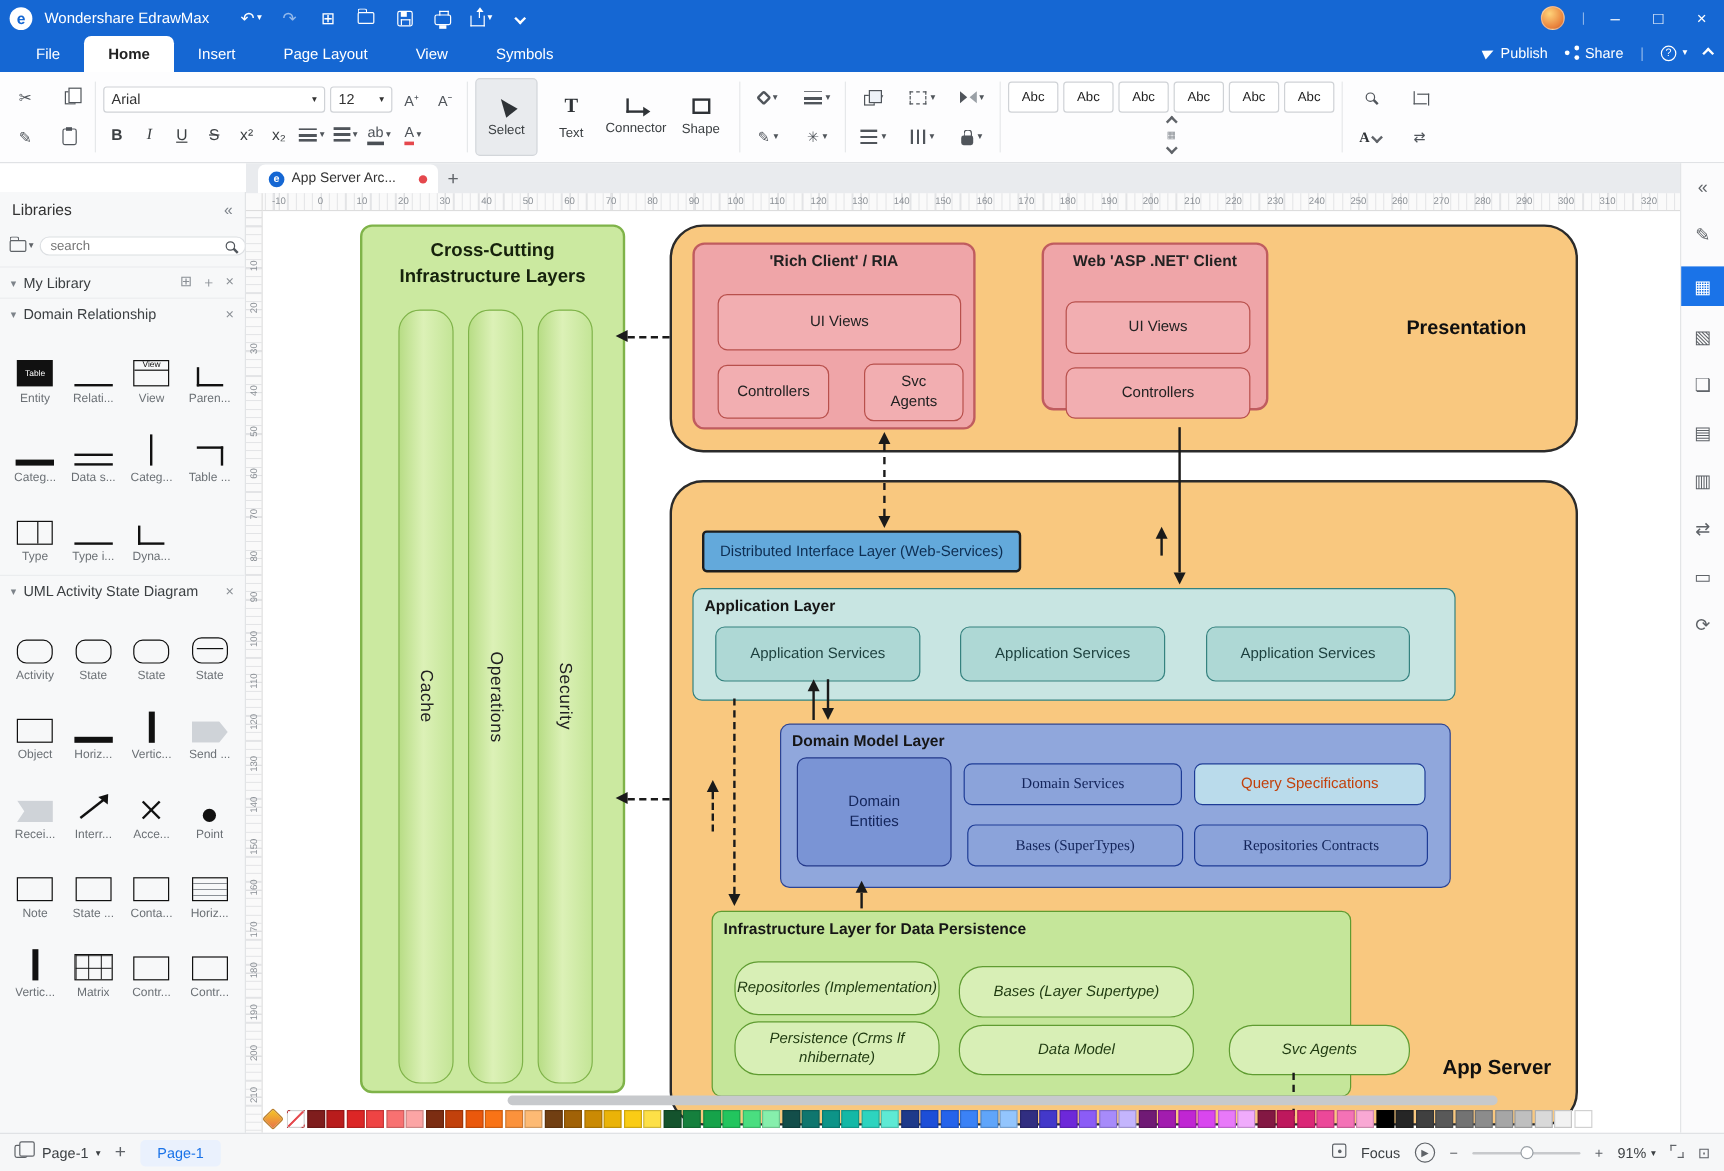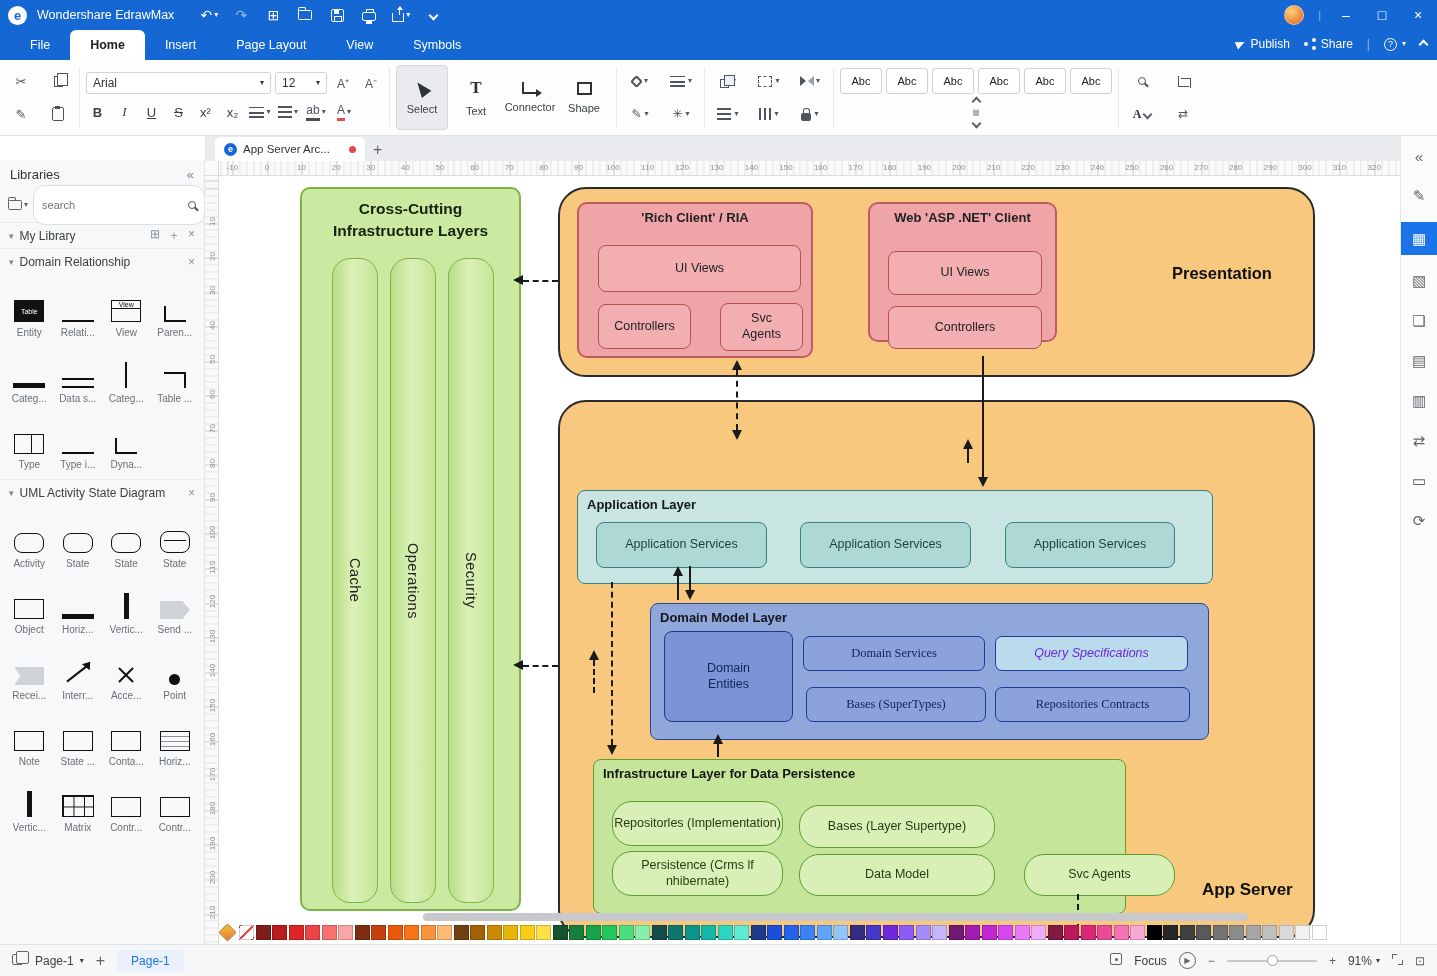--- a/index.html
+++ b/index.html
@@ -102,21 +102,21 @@
   
   .main { position:absolute; left:0; top:136px; right:0; bottom:32px; }
 
   
   .left-panel { position:absolute; left:0; top:0; width:205px; height:100%; background:#f7f8f9; border-right:1px solid #e2e4e6; overflow:hidden;margin-top:24px; }
   .lp-header { height:28px; display:flex; align-items:center; padding:0 10px; }
   .lp-title { font-size:13px; color:#333; }
   .lp-collapse { margin-left:auto; color:#7d838a; font-size:13px; }
   .lp-toolbar { height:34px; display:flex; align-items:center; gap:5px; padding:0 8px; }
   .lp-import { display:flex; align-items:center; gap:2px; color:#5f6368; }
-  .searchbox { flex:1; height:40px; background:#fff; border:1px solid #dcdfe2; border-radius:12px; display:flex; align-items:center; padding:0 8px; gap:4px; }
+  .searchbox { flex:1; height:16px; background:#fff; border:1px solid #dcdfe2; border-radius:12px; display:flex; align-items:center; padding:0 8px; gap:4px; }
   .search-input { flex:1; border:none; outline:none; font-size:11px; background:transparent; font-family:"Liberation Sans", sans-serif; color:#333; min-width:0; }
   .section-header { height:26px; display:flex; align-items:center; gap:6px; padding:0 9px; font-size:12px; color:#3c4043; border-top:1px solid #ebedef; background:#f7f8f9; }
   .tri { font-size:9px; color:#7d838a; }
   .sec-icons { margin-left:auto; display:flex; gap:8px; color:#8b9096; font-size:12px; }
   .hint-box { margin:5px 10px 8px; border:1.5px dashed #c9ccd0; border-radius:6px; padding:10px 10px; font-size:11px; line-height:1.45; color:#9aa0a6; text-align:center; }
   .lib-grid { display:grid; grid-template-columns:repeat(4,1fr); padding:3px 5px 6px; row-gap:2px; }
   .lib-cell { height:64px; display:flex; flex-direction:column; align-items:center; justify-content:flex-end; gap:5px; padding-bottom:3px; border-radius:4px; }
   .thumb { height:34px; display:flex; align-items:center; justify-content:center; position:relative; }
   .lib-label { font-size:10px; color:#6b7075; max-width:46px; white-space:nowrap; overflow:hidden; }
   .thumb-text { font-size:7px; }
@@ -181,23 +181,23 @@
   .pinkc { background:#efa5a8; border:2px solid #c05c5f; border-radius:10px; }
   .pink-title { position:absolute; top:6px; left:0; width:100%; text-align:center; font-weight:bold; font-size:13px; color:#222; }
   .pinkb { background:#f2aeb1; border:1.5px solid #b8504c; border-radius:8px; font-size:12.5px; color:#222; }
   .iface { background:#63a9db; border:2px solid #1d1d1d; border-radius:4px; font-size:12.5px; color:#0e2e52; }
   .teal { background:#c8e5e2; border:1.5px solid #35827f; border-radius:8px; }
   .tealb { background:#aed8d5; border:1.5px solid #35827f; border-radius:8px; font-size:12.5px; color:#1c3f3d; }
   .layer-title { position:absolute; top:6px; left:9px; font-weight:bold; font-size:13px; color:#161616; }
   .domain { background:#90a7dc; border:1.5px solid #2d4493; border-radius:8px; }
   .entity-box { background:#7a94d5; border:1.5px solid #23388a; border-radius:8px; font-size:12.5px; color:#13245a; }
   .domb { background:#8ba3da; border:1.8px solid #1e3c96; border-radius:7px; font-size:12.5px; color:#13245a;font-family:Liberation Serif, serif; }
-  .domq { background:#badbeb; border:1.8px solid #1e3c96; border-radius:7px; font-size:12.5px; color:#6d28d9;font-style:italic; }
+  .domq { background:#badbeb; border:1.8px solid #1e3c96; border-radius:7px; font-size:12.5px; color:#c2410c; }
   .infra { background:#c5e69a; border:1.5px solid #5f9c31; border-radius:8px; }
-  .infb { background:#d8efb6; border:1.5px solid #5f9c31; border-radius:20px; font-size:12.5px; color:#1f3a10; }
+  .infb { background:#d8efb6; border:1.5px solid #5f9c31; border-radius:20px; font-size:12.5px; color:#1f3a10;font-style:italic; }
   .w44 { display:inline-block; width:46px; }
   .w70 { display:inline-block; width:64px; }
 
   
   .ln { position:absolute; }
   .ln-h-d { border-top:2px dashed #1a1a1a; height:0; }
   .ln-v-d { border-left:2px dashed #1a1a1a; width:0; }
   .ln-v-s { border-left:2px solid #1a1a1a; width:0; }
   .ah { position:absolute; width:0; height:0; }
   .ah-up { border-left:5px solid transparent; border-right:5px solid transparent; border-bottom:10px solid #1a1a1a; }
@@ -751,20 +751,23 @@
               <span>UI Views</span>
             </div>
           <div class="shape pinkb ctr" style="left:18px;top:102px;width:154px;height:43px">
               <span>Controllers</span>
             </div>
         </div>
       </div>
 
       <div class="shape orange" style="left:339px;top:224px;width:757px;height:538px">
         <span class="big-label" style="left:642px;top:478px;font-size:17px">App Server</span>
+        <div class="shape iface ctr" style="left:25px;top:40px;width:266px;height:35px">
+            <span>Distributed Interface Layer (Web-Services)</span>
+          </div>
 
         <div class="shape teal" style="left:17px;top:88px;width:636px;height:94px">
           <div class="layer-title">Application Layer</div>
           <div class="shape tealb ctr" style="left:18px;top:31px;width:171px;height:46px">
               <span>Application Services</span>
             </div>
           <div class="shape tealb ctr" style="left:222px;top:31px;width:171px;height:46px">
               <span>Application Services</span>
             </div>
           <div class="shape tealb ctr" style="left:427px;top:31px;width:170px;height:46px">

